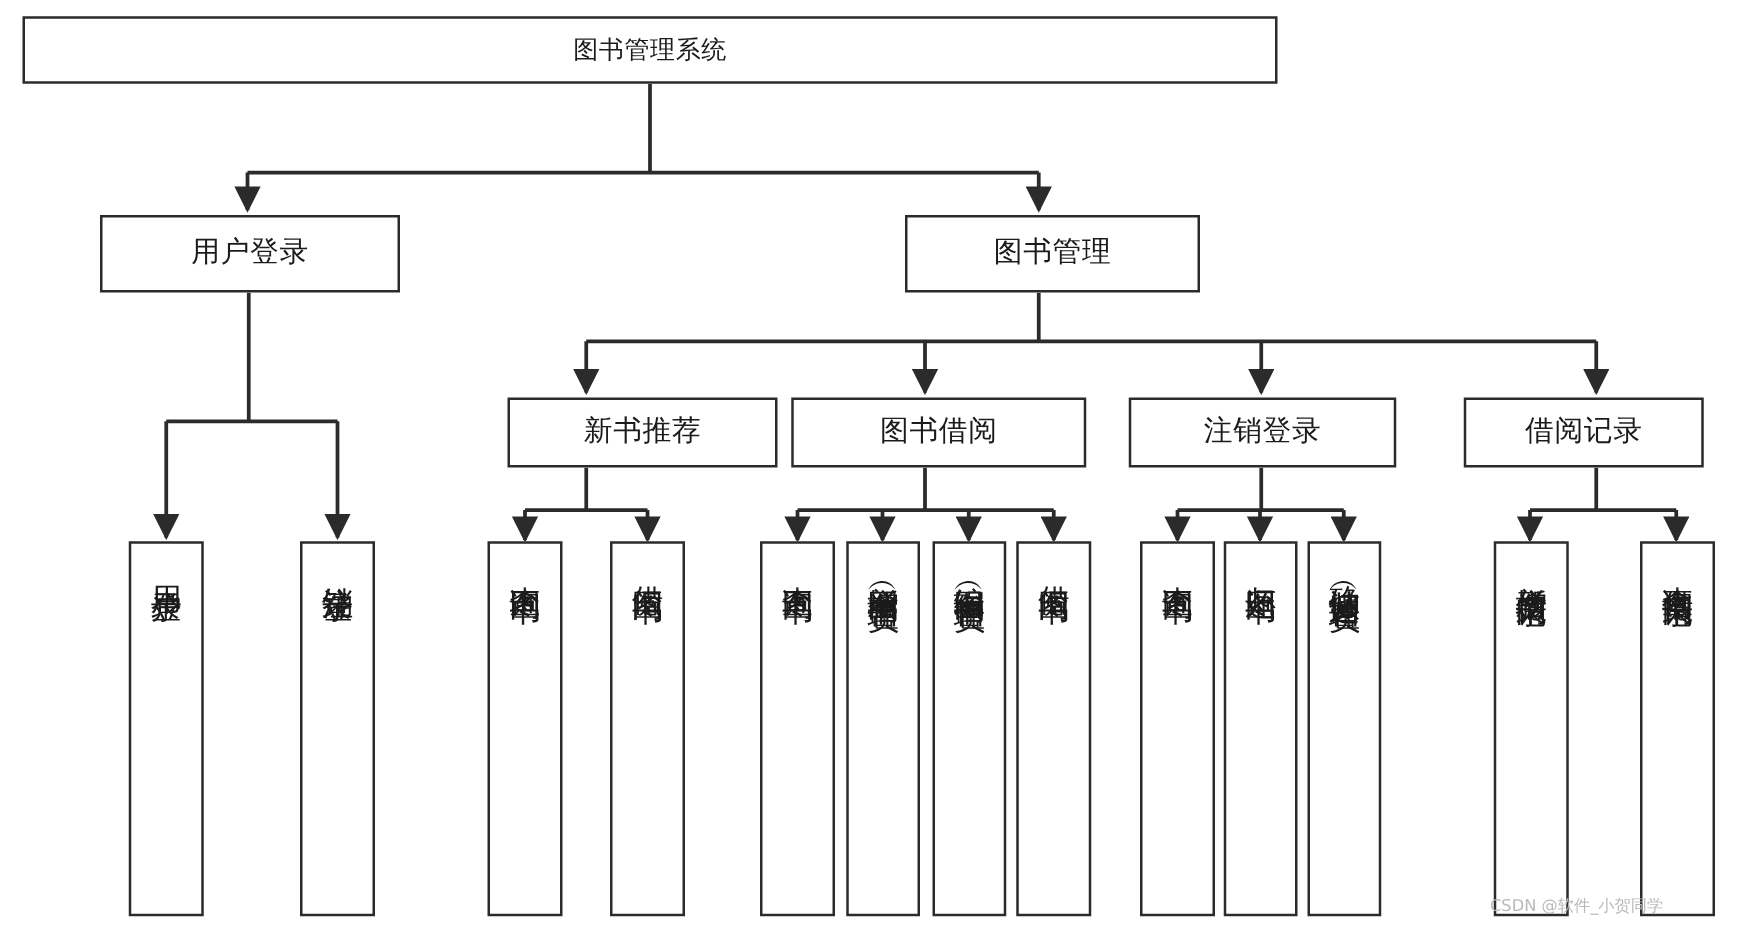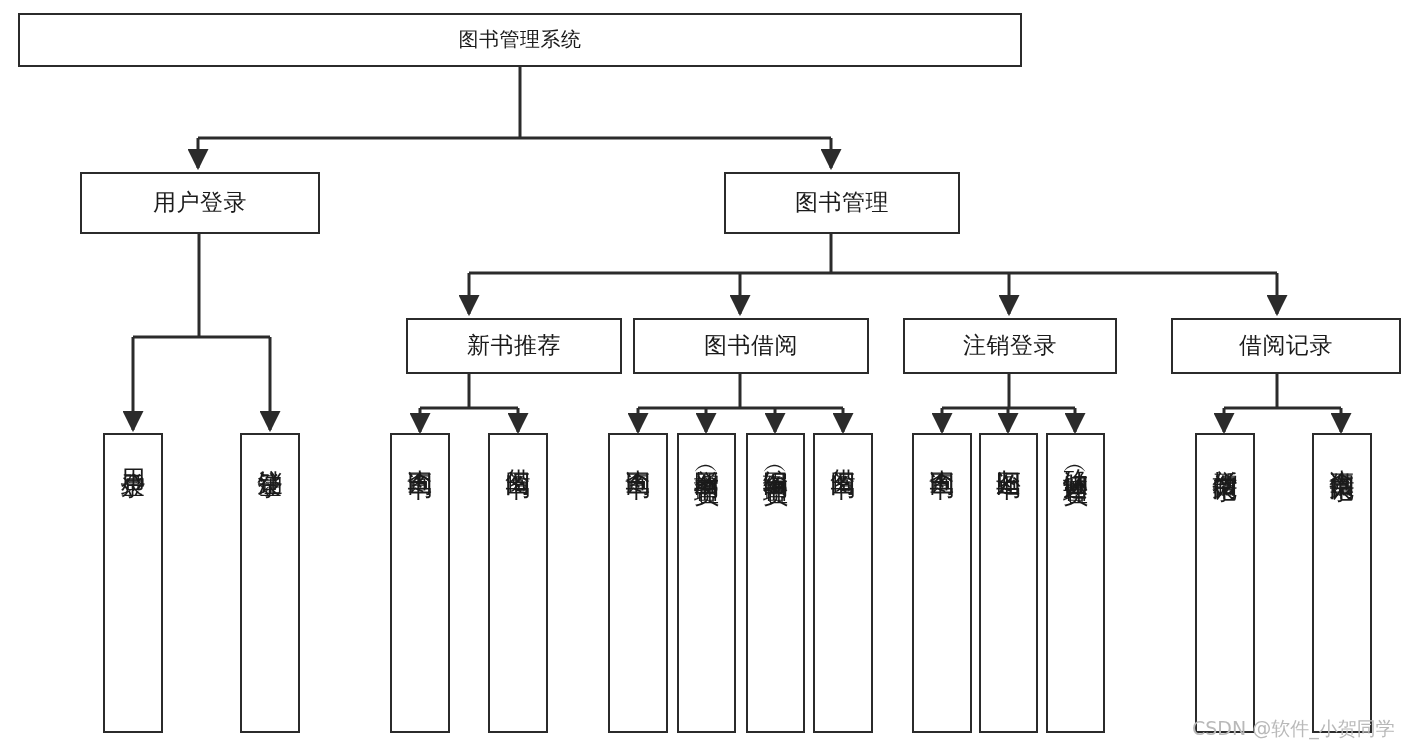--- a/index.html
+++ b/index.html
@@ -59,21 +59,21 @@
     text-orientation: upright;
     font-size: 25px;
     line-height: 1.08;
     letter-spacing: 2px;
     white-space: nowrap;
   }
   .node.v.tall .label { font-size: 25px; }
   .watermark {
     position: absolute;
     color: #b9b9b9;
-    font-size: 19px;
+    font-size: 13px;
     white-space: nowrap;
     font-family: "DejaVu Sans", "Liberation Sans", sans-serif;
   }
 </style>
 </head>
 <body>
 
 <div id="canvas">
 
   <svg id="wires" viewBox="0 0 1405 747" width="1405" height="747" xmlns="http://www.w3.org/2000/svg">
@@ -139,21 +139,21 @@
 
   <div class="node h" style="left:362px; top:318px; width:216px; height:56px;margin-left:44px;">
     <span class="label">新书推荐</span>
   </div>
   <div class="node h" style="left:633px; top:318px; width:236px; height:56px;">
     <span class="label">图书借阅</span>
   </div>
   <div class="node h" style="left:903px; top:318px; width:214px; height:56px;">
     <span class="label">注销登录</span>
   </div>
-  <div class="node h" style="left:1171px; top:318px; width:230px; height:56px;">
+  <div class="node h" style="left:1171px; top:318px; width:192px; height:56px;">
     <span class="label">借阅记录</span>
   </div>
 
   <div class="node v" style="left:103px; top:433px; width:60px; height:300px;">
     <span class="label">用户登录</span>
   </div>
   <div class="node v" style="left:240px; top:433px; width:60px; height:300px;">
     <span class="label">注销登录</span>
   </div>
 

